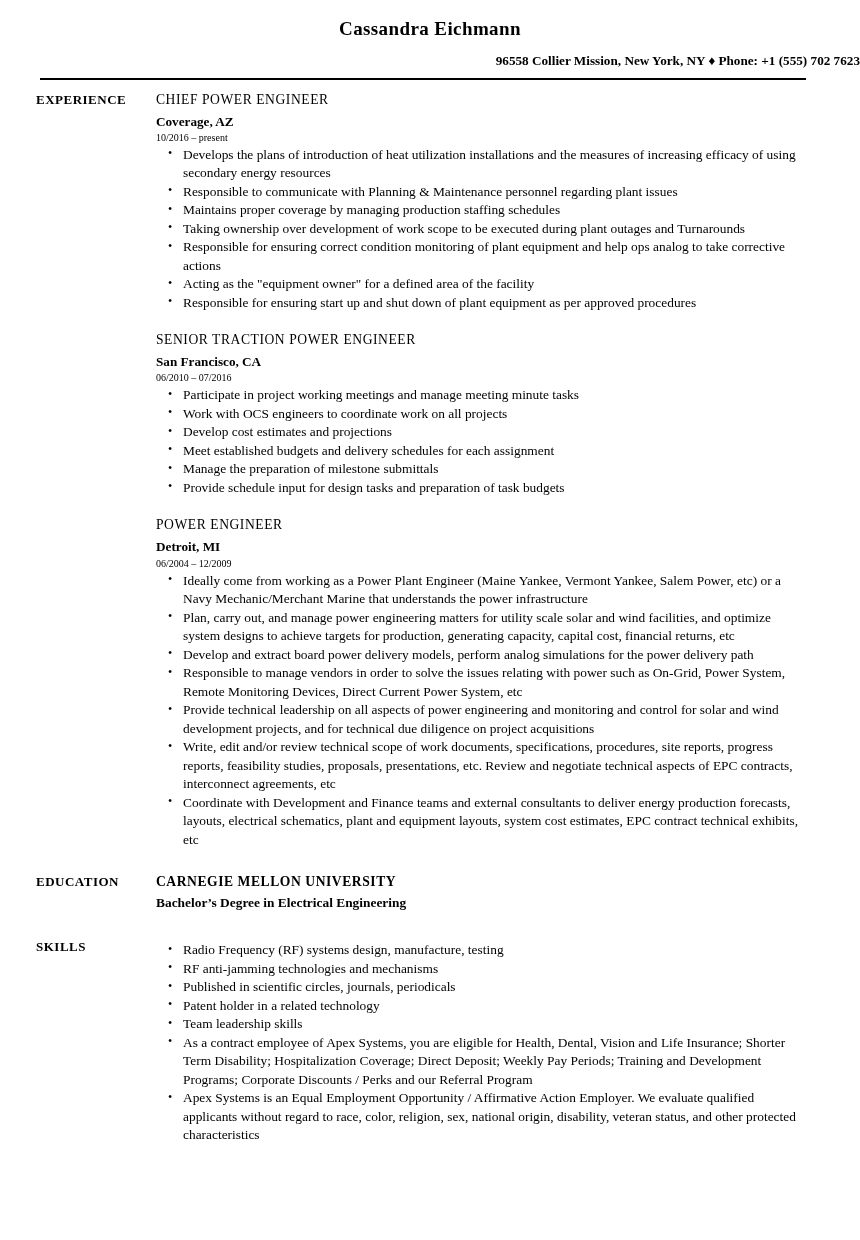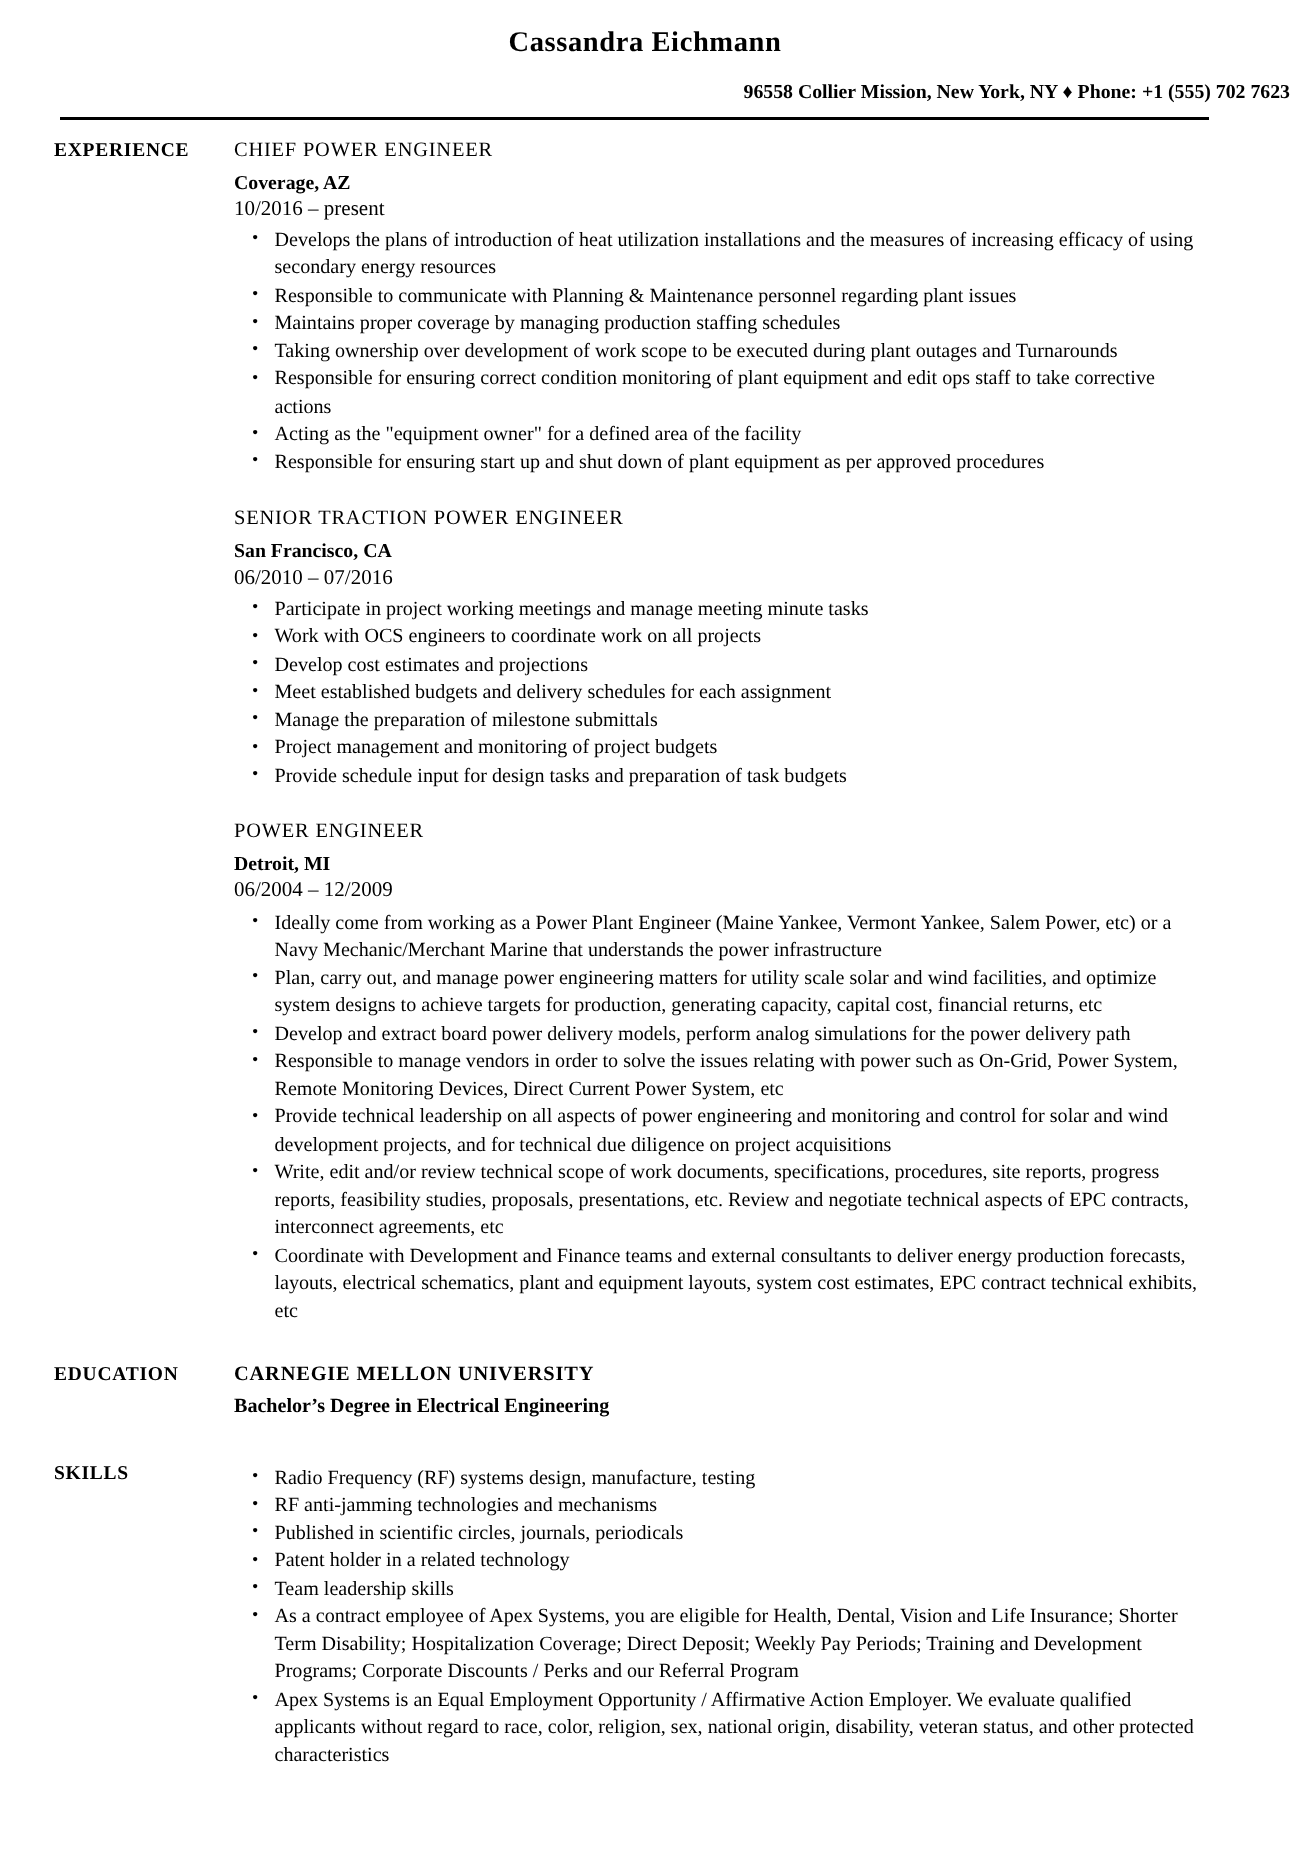--- a/index.html
+++ b/index.html
@@ -74,21 +74,21 @@
     letter-spacing: 0.55px;
     line-height: 1.25;
   }
   .job-location {
     font-size: 13.2px;
     font-weight: bold;
     line-height: 1.3;
     margin-top: 4px;
   }
   .job-dates {
-    font-size: 14px;
+    font-size: 10px;
     line-height: 1.3;
     margin-top: 1px;
   }
 
   ul.bullets {
     list-style: none;
     margin: 2px 0 0 0;
     padding: 0;
   }
   ul.bullets > li {
@@ -145,37 +145,36 @@
 
       <div class="job-block">
         <div class="job-title">CHIEF POWER ENGINEER</div>
         <div class="job-location">Coverage, AZ</div>
         <div class="job-dates">10/2016 – present</div>
         <ul class="bullets">
           <li>Develops the plans of introduction of heat utilization installations and the measures of increasing efficacy of using secondary energy resources</li>
           <li>Responsible to communicate with Planning &amp; Maintenance personnel regarding plant issues</li>
           <li>Maintains proper coverage by managing production staffing schedules</li>
           <li>Taking ownership over development of work scope to be executed during plant outages and Turnarounds</li>
-          <li>Responsible for ensuring correct condition monitoring of plant equipment and edit ops staff to take corrective actions</li>
+          <li>Responsible for ensuring correct condition monitoring of plant equipment and help ops analog to take corrective actions</li>
           <li>Acting as the "equipment owner" for a defined area of the facility</li>
           <li>Responsible for ensuring start up and shut down of plant equipment as per approved procedures</li>
         </ul>
       </div>
 
       <div class="job-block">
         <div class="job-title">SENIOR TRACTION POWER ENGINEER</div>
         <div class="job-location">San Francisco, CA</div>
         <div class="job-dates">06/2010 – 07/2016</div>
         <ul class="bullets">
           <li>Participate in project working meetings and manage meeting minute tasks</li>
           <li>Work with OCS engineers to coordinate work on all projects</li>
           <li>Develop cost estimates and projections</li>
           <li>Meet established budgets and delivery schedules for each assignment</li>
           <li>Manage the preparation of milestone submittals</li>
-          <li>Project management and monitoring of project budgets</li>
           <li>Provide schedule input for design tasks and preparation of task budgets</li>
         </ul>
       </div>
 
       <div class="job-block">
         <div class="job-title">POWER ENGINEER</div>
         <div class="job-location">Detroit, MI</div>
         <div class="job-dates">06/2004 – 12/2009</div>
         <ul class="bullets">
           <li>Ideally come from working as a Power Plant Engineer (Maine Yankee, Vermont Yankee, Salem Power, etc) or a Navy Mechanic/Merchant Marine that understands the power infrastructure</li>

